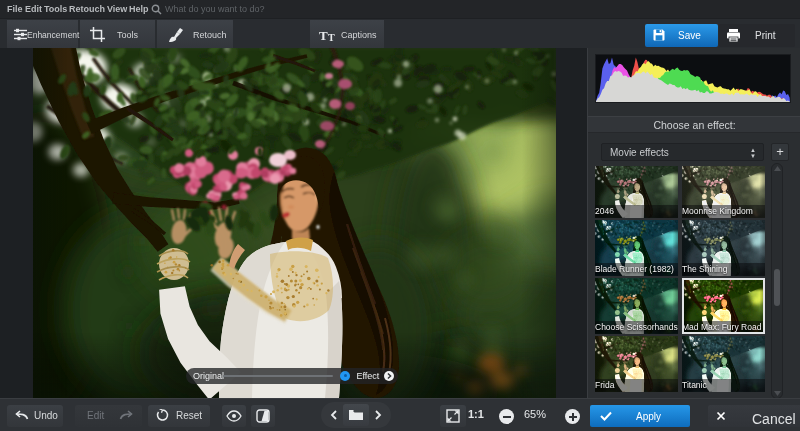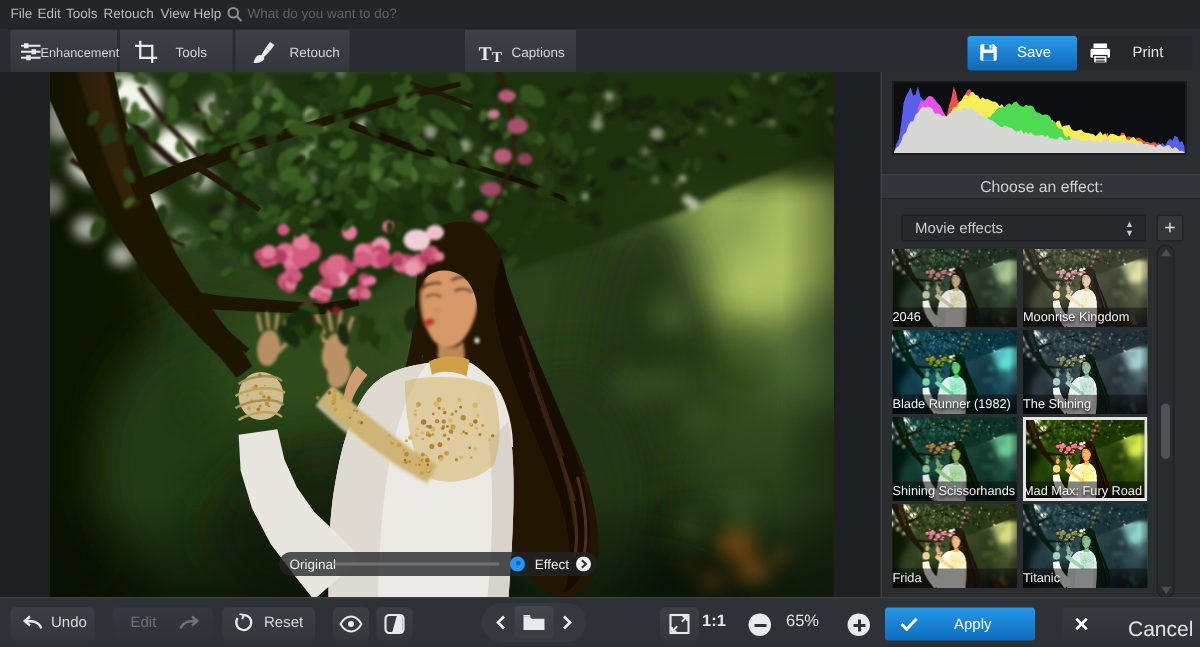--- a/index.html
+++ b/index.html
@@ -1,16 +1,16 @@
 <!DOCTYPE html>
 <html><head><meta charset="utf-8"><style>
 * { margin:0; padding:0; box-sizing:border-box; }
 html,body { width:800px; height:431px; overflow:hidden; background:#26282c; font-family:"Liberation Sans",sans-serif; }
 .menubar { position:absolute; left:0; top:0; width:800px; height:18px; background:#232528; color:#b8bbbe; font-size:9px; }
-.menubar span.mi { position:absolute; top:4px; }
+.menubar span.mi { position:absolute; top:4px;font-weight:bold; }
 .search-ph { position:absolute; left:165px; top:4px; color:#5f6367; font-size:9px; }
 .tabbar { position:absolute; left:0; top:18px; width:800px; height:30px; background:#292c30; border-top:1px solid #1e2023; }
 .tab { position:absolute; top:1px; height:29px; background:linear-gradient(#3d4147,#33363b); color:#d4d6d8; font-size:9px; }
 .tab .lbl { position:absolute; top:10px; }
 .tab.sel { background:linear-gradient(#5f7486,#415261 55%,#33414e); border-bottom:2px solid #2e8be0; color:#fff;margin-top:48px; }
 .canvas { position:absolute; left:0; top:48px; width:587px; height:350px; background:#1d2023; }
 .photo { position:absolute; left:33px; top:0; width:523px; height:350px; overflow:hidden; }
 .rightpanel { position:absolute; left:587px; top:48px; width:213px; height:350px; background:#2b2e31; border-left:1px solid #3a3d41; }
 .hist { position:absolute; left:7px; top:6px; width:196px; height:49px; background:#0c0e11; border:1px solid #1a1c1f; }
 .choosebar { position:absolute; left:0px; top:68px; width:213px; height:17px; background:#323539; color:#cfd2d4; font-size:10.5px; font-weight:normal; text-align:center; line-height:17px; border-top:1px solid #3c3f43; border-bottom:1px solid #26282b;}
@@ -1140,21 +1140,21 @@
       <div class="thumb" style="left:94px;top:53.5px">
         <svg viewBox="0 0 523 350" preserveAspectRatio="none" style="filter:saturate(0.4) hue-rotate(100deg) brightness(1.1)">
           <use href="#photo"></use>
         </svg>
         <div class="cap">The Shining</div>
       </div>
       <div class="thumb" style="left:7px;top:111.5px">
         <svg viewBox="0 0 523 350" preserveAspectRatio="none" style="filter:hue-rotate(60deg) saturate(0.9) brightness(1.0)">
           <use href="#photo"></use>
         </svg>
-        <div class="cap">Shining Scissorhands</div>
+        <div class="cap">Choose Scissorhands</div>
       </div>
       <div class="thumb sel" style="left:94px;top:111.5px">
         <svg viewBox="0 0 523 350" preserveAspectRatio="none" style="filter:sepia(0.25) saturate(1.55) contrast(1.05) brightness(1.15)">
           <use href="#photo"></use>
         </svg>
         <div class="cap">Mad Max: Fury Road</div>
       </div>
       <div class="thumb" style="left:7px;top:169.5px">
         <svg viewBox="0 0 523 350" preserveAspectRatio="none" style="filter:sepia(0.35) saturate(1.05) brightness(1.12)">
           <use href="#photo"></use>

